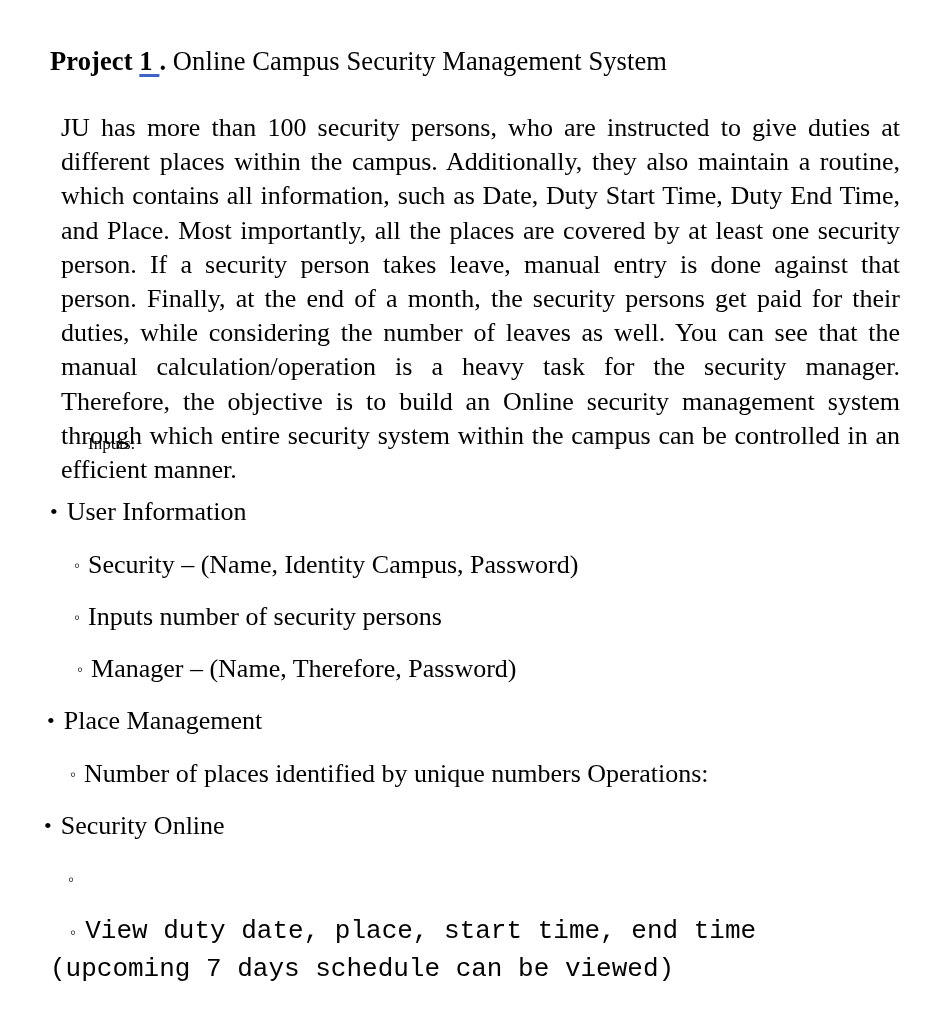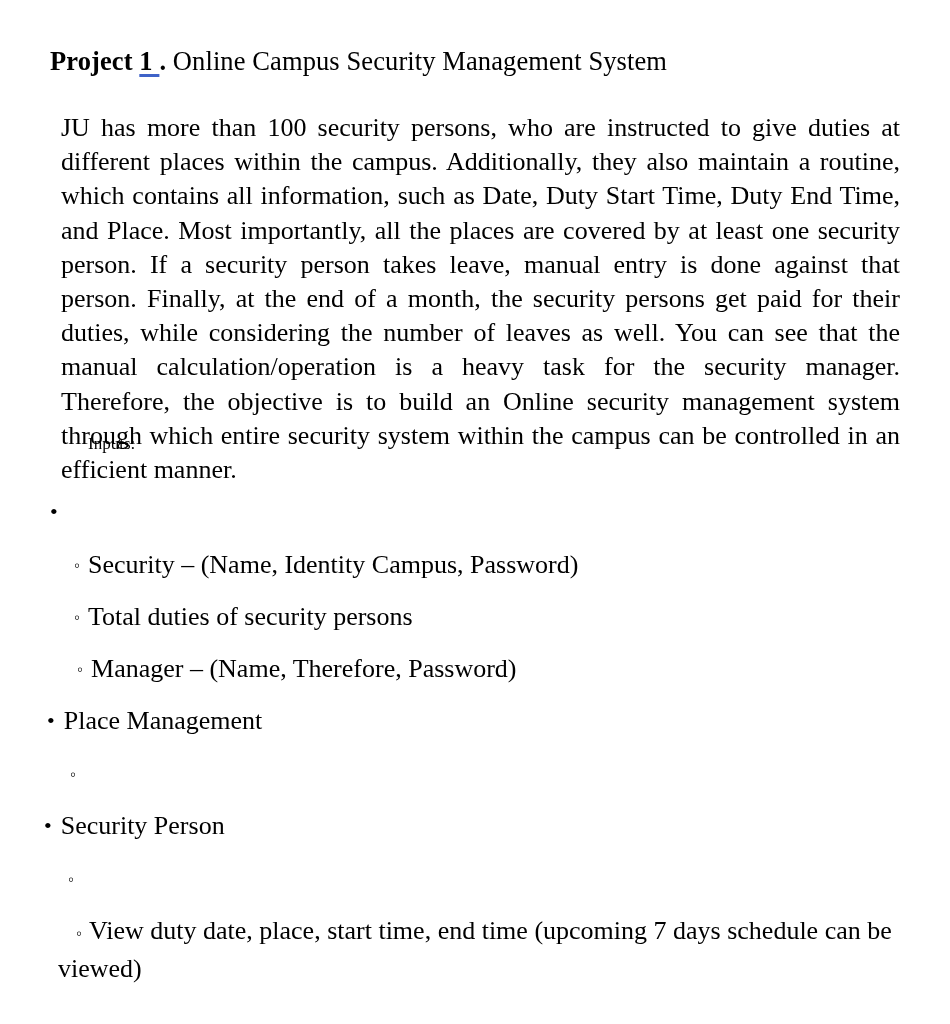--- a/index.html
+++ b/index.html
@@ -120,21 +120,22 @@
     line-height: 36px;
     padding-right: 8px;
   }
   .bullet-text {
     flex: 1 1 auto;
     white-space: nowrap;
   }
   .bullet-row.wraps {
     height: auto;
     display: block;
-    padding-left: 8px;
+    padding-left: 0;
+    font-family: Liberation Mono, monospace;
   }
   .bullet-row.wraps .wrap-inner {
     font-size: 26px;
     line-height: 34.5px;
     padding-left: 50px;
     text-indent: 18px;
     width: 840px;
     text-align: left;
   }
   .bullet-row.wraps .wrap-inner .ringw {
@@ -152,49 +153,51 @@
   </div>
 
   <p class="body-par">JU has more than 100 security persons, who are instructed to give duties at different places within the campus. Additionally, they also maintain a routine, which contains all information, such as Date, Duty Start Time, Duty End Time, and Place. Most importantly, all the places are covered by at least one security person. If a security person takes leave, manual entry is done against that person. Finally, at the end of a month, the security persons get paid for their duties, while considering the number of leaves as well. You can see that the manual calculation/operation is a heavy task for the security manager. Therefore, the objective is to build an Online security management system through which entire security system within the campus can be controlled in an efficient manner.</p>
 
   <div class="inputs-label">Inputs:</div>
 
   <div class="bullet-list">
 
     <div class="bullet-row lvl1">
       <span class="bullet-mark dot">•</span>
+      <span class="bullet-text">User Information</span>
     </div>
 
     <div class="bullet-row lvl2 s2">
       <span class="bullet-mark ring">◦</span>
       <span class="bullet-text">Security – (Name, Identity Campus, Password)</span>
     </div>
 
     <div class="bullet-row lvl2 s3">
       <span class="bullet-mark ring">◦</span>
-      <span class="bullet-text">Total duties of security persons</span>
+      <span class="bullet-text">Inputs number of security persons</span>
     </div>
 
     <div class="bullet-row lvl2 s4">
       <span class="bullet-mark ring">◦</span>
       <span class="bullet-text">Manager – (Name, Therefore, Password)</span>
     </div>
 
     <div class="bullet-row lvl1 b2">
       <span class="bullet-mark dot">•</span>
       <span class="bullet-text">Place Management</span>
     </div>
 
     <div class="bullet-row lvl2 s5">
       <span class="bullet-mark ring">◦</span>
+      <span class="bullet-text">Number of places identified by unique numbers Operations:</span>
     </div>
 
     <div class="bullet-row lvl1 b3">
       <span class="bullet-mark dot">•</span>
-      <span class="bullet-text">Security Person</span>
+      <span class="bullet-text">Security Online</span>
     </div>
 
     <div class="bullet-row lvl2 s6">
       <span class="bullet-mark ring">◦</span>
     </div>
 
     <div class="bullet-row wraps">
       <div class="wrap-inner"><span class="ringw">◦</span><span>View duty date, place, start time, end time (upcoming 7 days schedule can be viewed)</span></div>
     </div>
 

